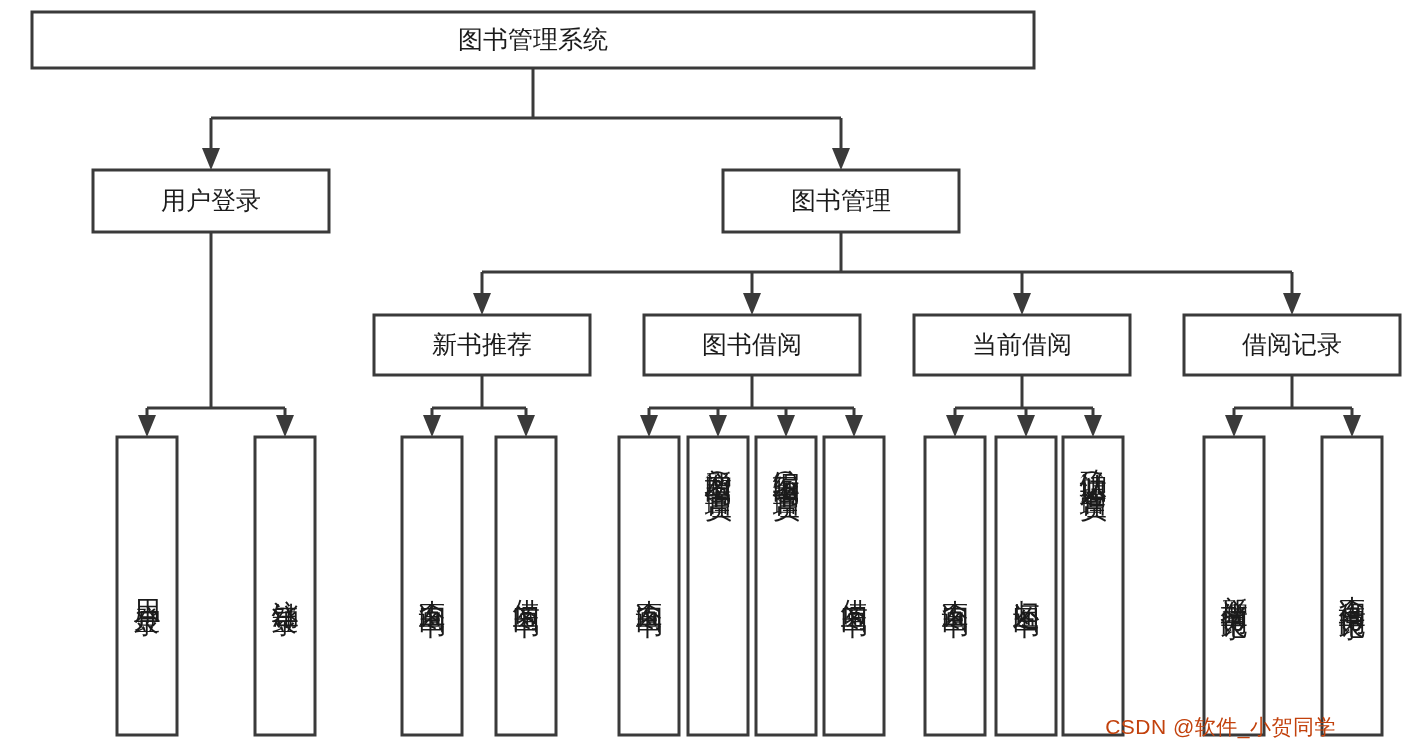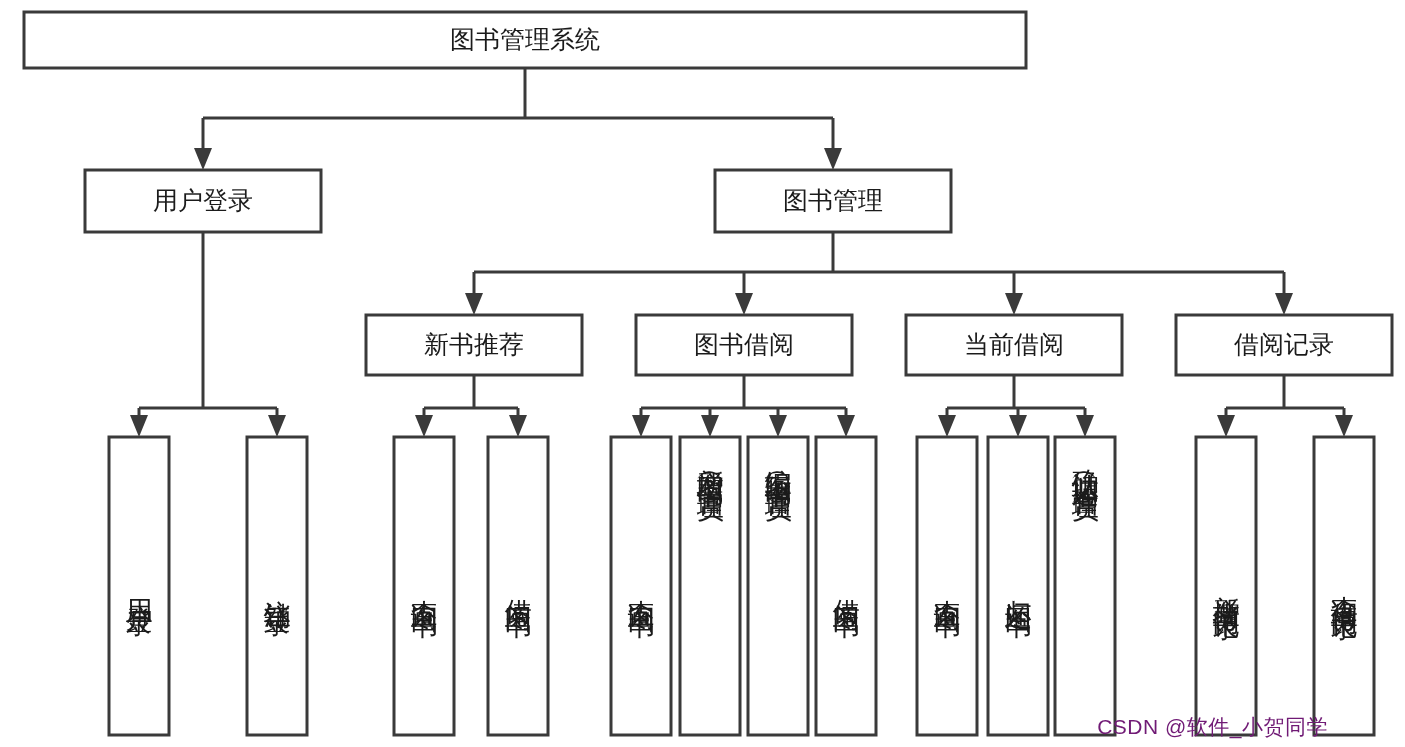--- a/index.html
+++ b/index.html
@@ -9,21 +9,21 @@
   }
   body {
     width: 1405px;
     height: 747px;
     font-family: "Liberation Sans", "DejaVu Sans", sans-serif;
     overflow: hidden;
     position: relative;
   }
   #diagram-root {
     position: absolute;
-    left: 4px;
+    left: 12px;
     top: 0;
     width: 1338px;
     height: 747px;
   }
   svg.diagram {
     display: block;
     width: 1405px;
     height: 747px;
   }
   .node-box {
@@ -64,21 +64,21 @@
     letter-spacing: 4px;
     color: #1b1b1b;
     white-space: nowrap;
   }
   .watermark {
     position: absolute;
     right: 14px;
     bottom: 6px;
     font-family: "Liberation Sans", "DejaVu Sans", sans-serif;
     font-size: 21px;
-    color: #701a75;
+    color: #c2410c;
     letter-spacing: 0.5px;
     pointer-events: none;
     user-select: none;
   }
 </style>
 </head>
 <body>
 
 <div id="diagram-root">
   <svg class="diagram" viewBox="0 0 1405 747">

